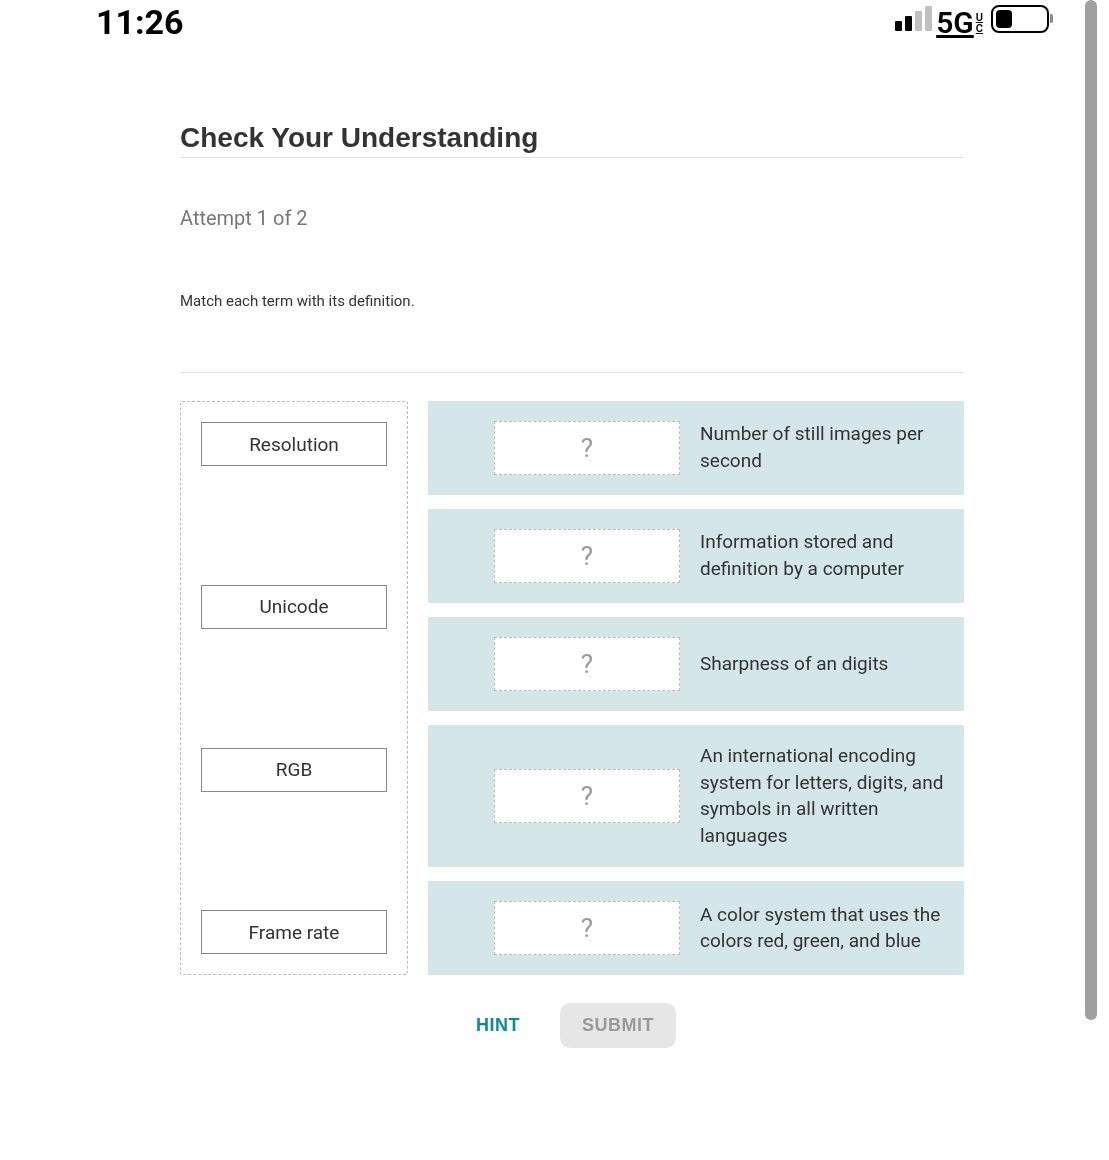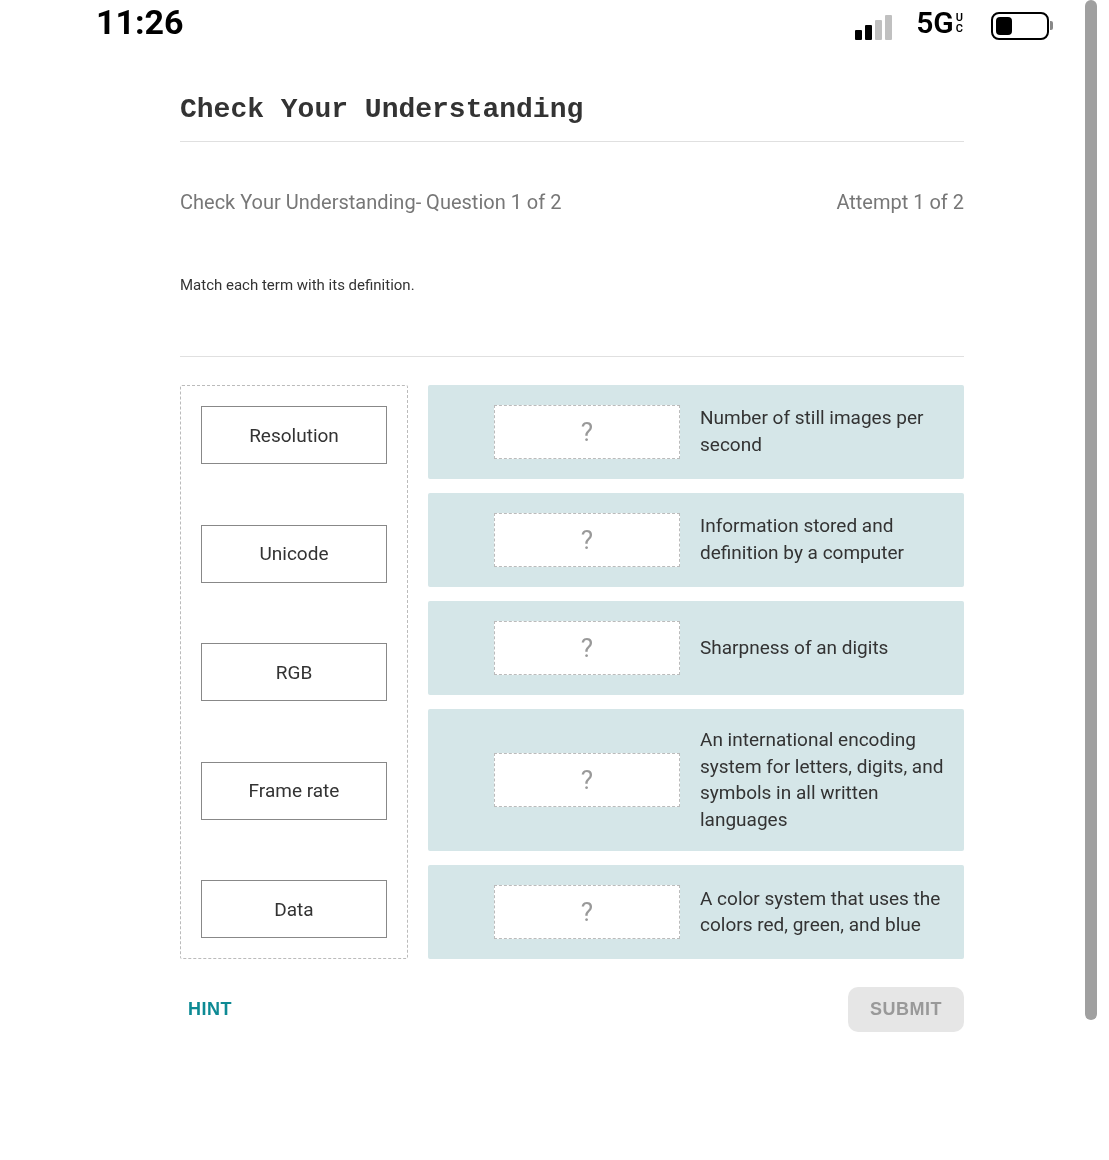--- a/index.html
+++ b/index.html
@@ -18,22 +18,23 @@
       display: flex;
       justify-content: space-between;
       align-items: center;
       padding: 2px 60px 12px 96px;
       font-size: 34px;
       font-weight: 700;
       color: #000;
     }
     .status-right {
       display: flex;
-      align-items: flex-end;
-      gap: 24px;
+      align-items: flex-start;
+      gap: 4px;
+      text-decoration: underline;
     }
     .signal-bars {
       display: flex;
       align-items: flex-end;
       gap: 3px;
       height: 26px;
     }
     .signal-bars span {
       width: 7px;
       background: #000;
@@ -81,26 +82,27 @@
       top: 3px;
       bottom: 3px;
       width: 16px;
       background: #000;
       border-radius: 4px;
     }
     .content {
       padding: 40px 145px 0 180px;
     }
     .section-title {
-      font-family: Liberation Mono, monospace;
+      font-family: Liberation Sans, sans-serif;
       font-size: 28px;
       font-weight: 700;
       color: #333;
-      padding-bottom: 16px;
+      padding-bottom: 3px;
       border-bottom: 1px solid #e0e0e0;
+      margin-top: 28px;
     }
     .question-header {
       display: flex;
       justify-content: space-between;
       margin-top: 48px;
       font-size: 20px;
       color: #777;
     }
     .prompt {
       margin-top: 62px;
@@ -122,21 +124,21 @@
       width: 228px;
       border: 1.5px dashed #bbb;
       border-radius: 2px;
       padding: 20px 20px;
       display: flex;
       flex-direction: column;
       justify-content: space-between;
       min-height: 566px;
     }
     .term-item {
-      height: 58px;
+      height: 44px;
       border: 1px solid #888;
       background: #fff;
       display: flex;
       align-items: center;
       justify-content: center;
       font-size: 19px;
       color: #333;
       cursor: grab;
     }
     .definitions-column {
@@ -167,21 +169,21 @@
       color: #999;
     }
     .definition-text {
       font-size: 19px;
       color: #333;
       line-height: 1.4;
       flex: 1;
     }
     .actions {
       display: flex;
-      justify-content: space-between;
+      justify-content: center;
       gap: 32px;
       margin-top: 28px;
       padding-right: 0;
       align-items: center;
     }
     .hint-btn {
       background: none;
       border: none;
       color: #0d8a94;
       font-size: 18px;
@@ -233,35 +235,33 @@
     <div class="battery">
       <div class="battery-level"></div>
     </div>
   </div>
 </div>
 
 <div class="content">
   <h2 class="section-title">Check Your Understanding</h2>
 
   <div class="question-header">
-    <div>Check Your Understanding- Question 1 of 2</div>
     <div>Attempt 1 of 2</div>
   </div>
 
   <div class="prompt">Match each term with its definition.</div>
 
   <hr class="divider">
 
   <div class="matching-area">
     <div class="terms-column">
       <div class="term-item">Resolution</div>
       <div class="term-item">Unicode</div>
       <div class="term-item">RGB</div>
       <div class="term-item">Frame rate</div>
-      <div class="term-item">Data</div>
     </div>
 
     <div class="definitions-column">
       <div class="definition-row">
         <div class="drop-zone">?</div>
         <div class="definition-text">Number of still images per second</div>
       </div>
       <div class="definition-row">
         <div class="drop-zone">?</div>
         <div class="definition-text">Information stored and definition by a computer</div>

